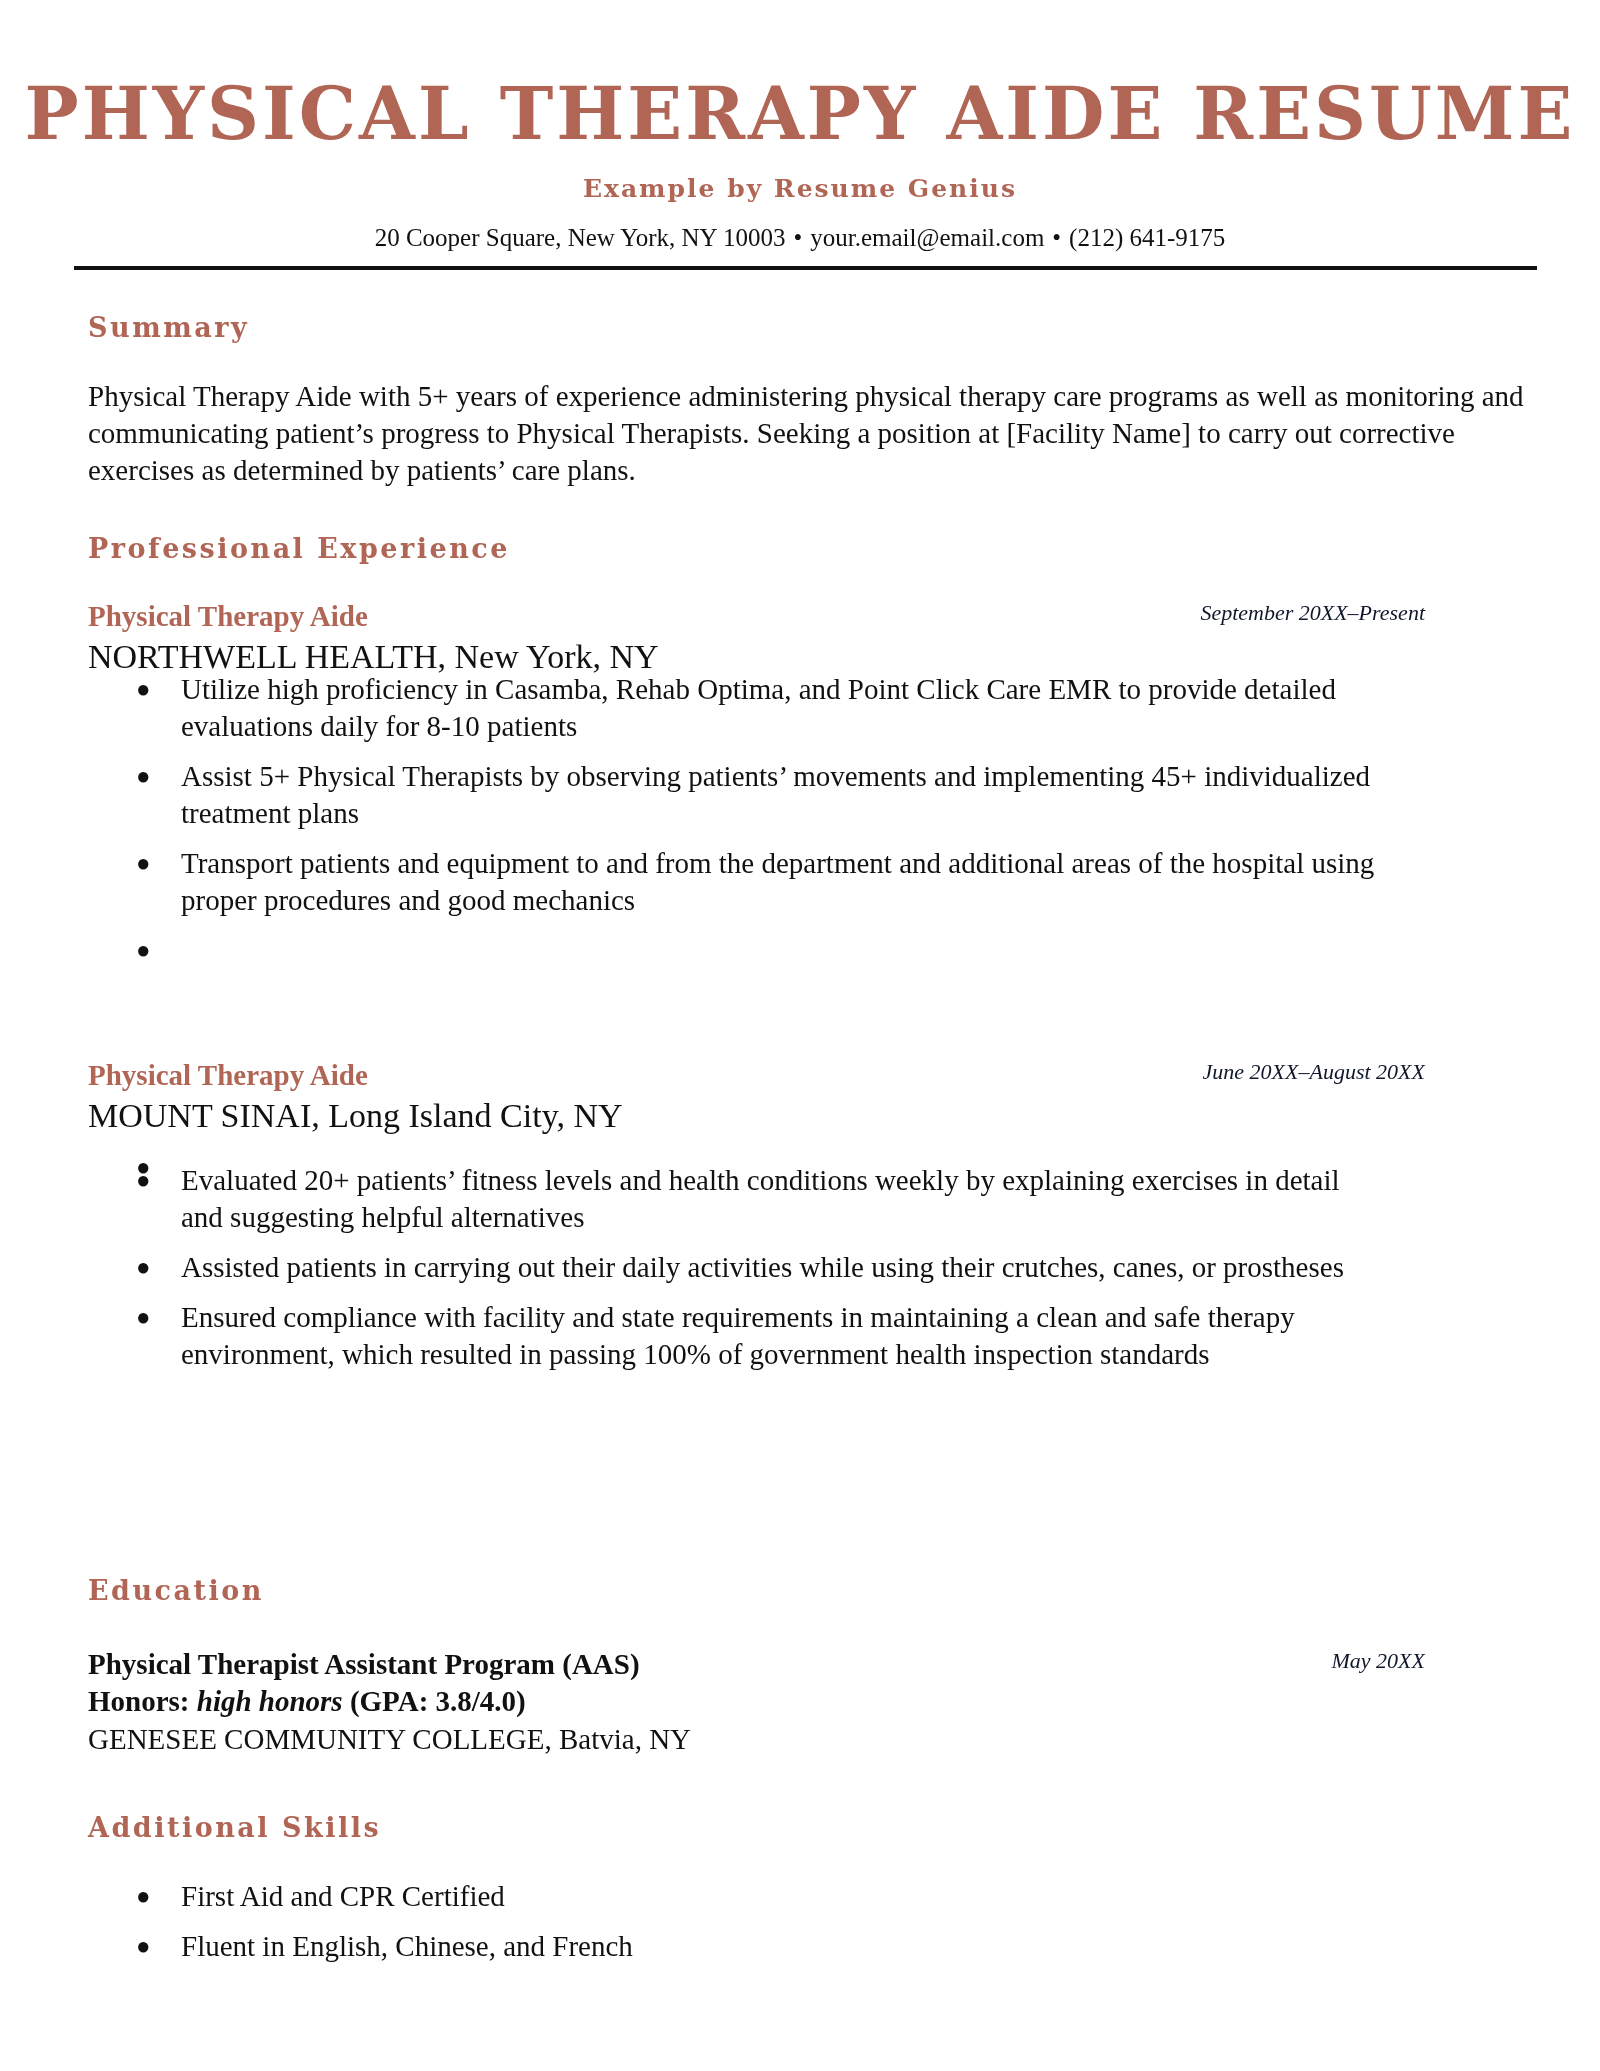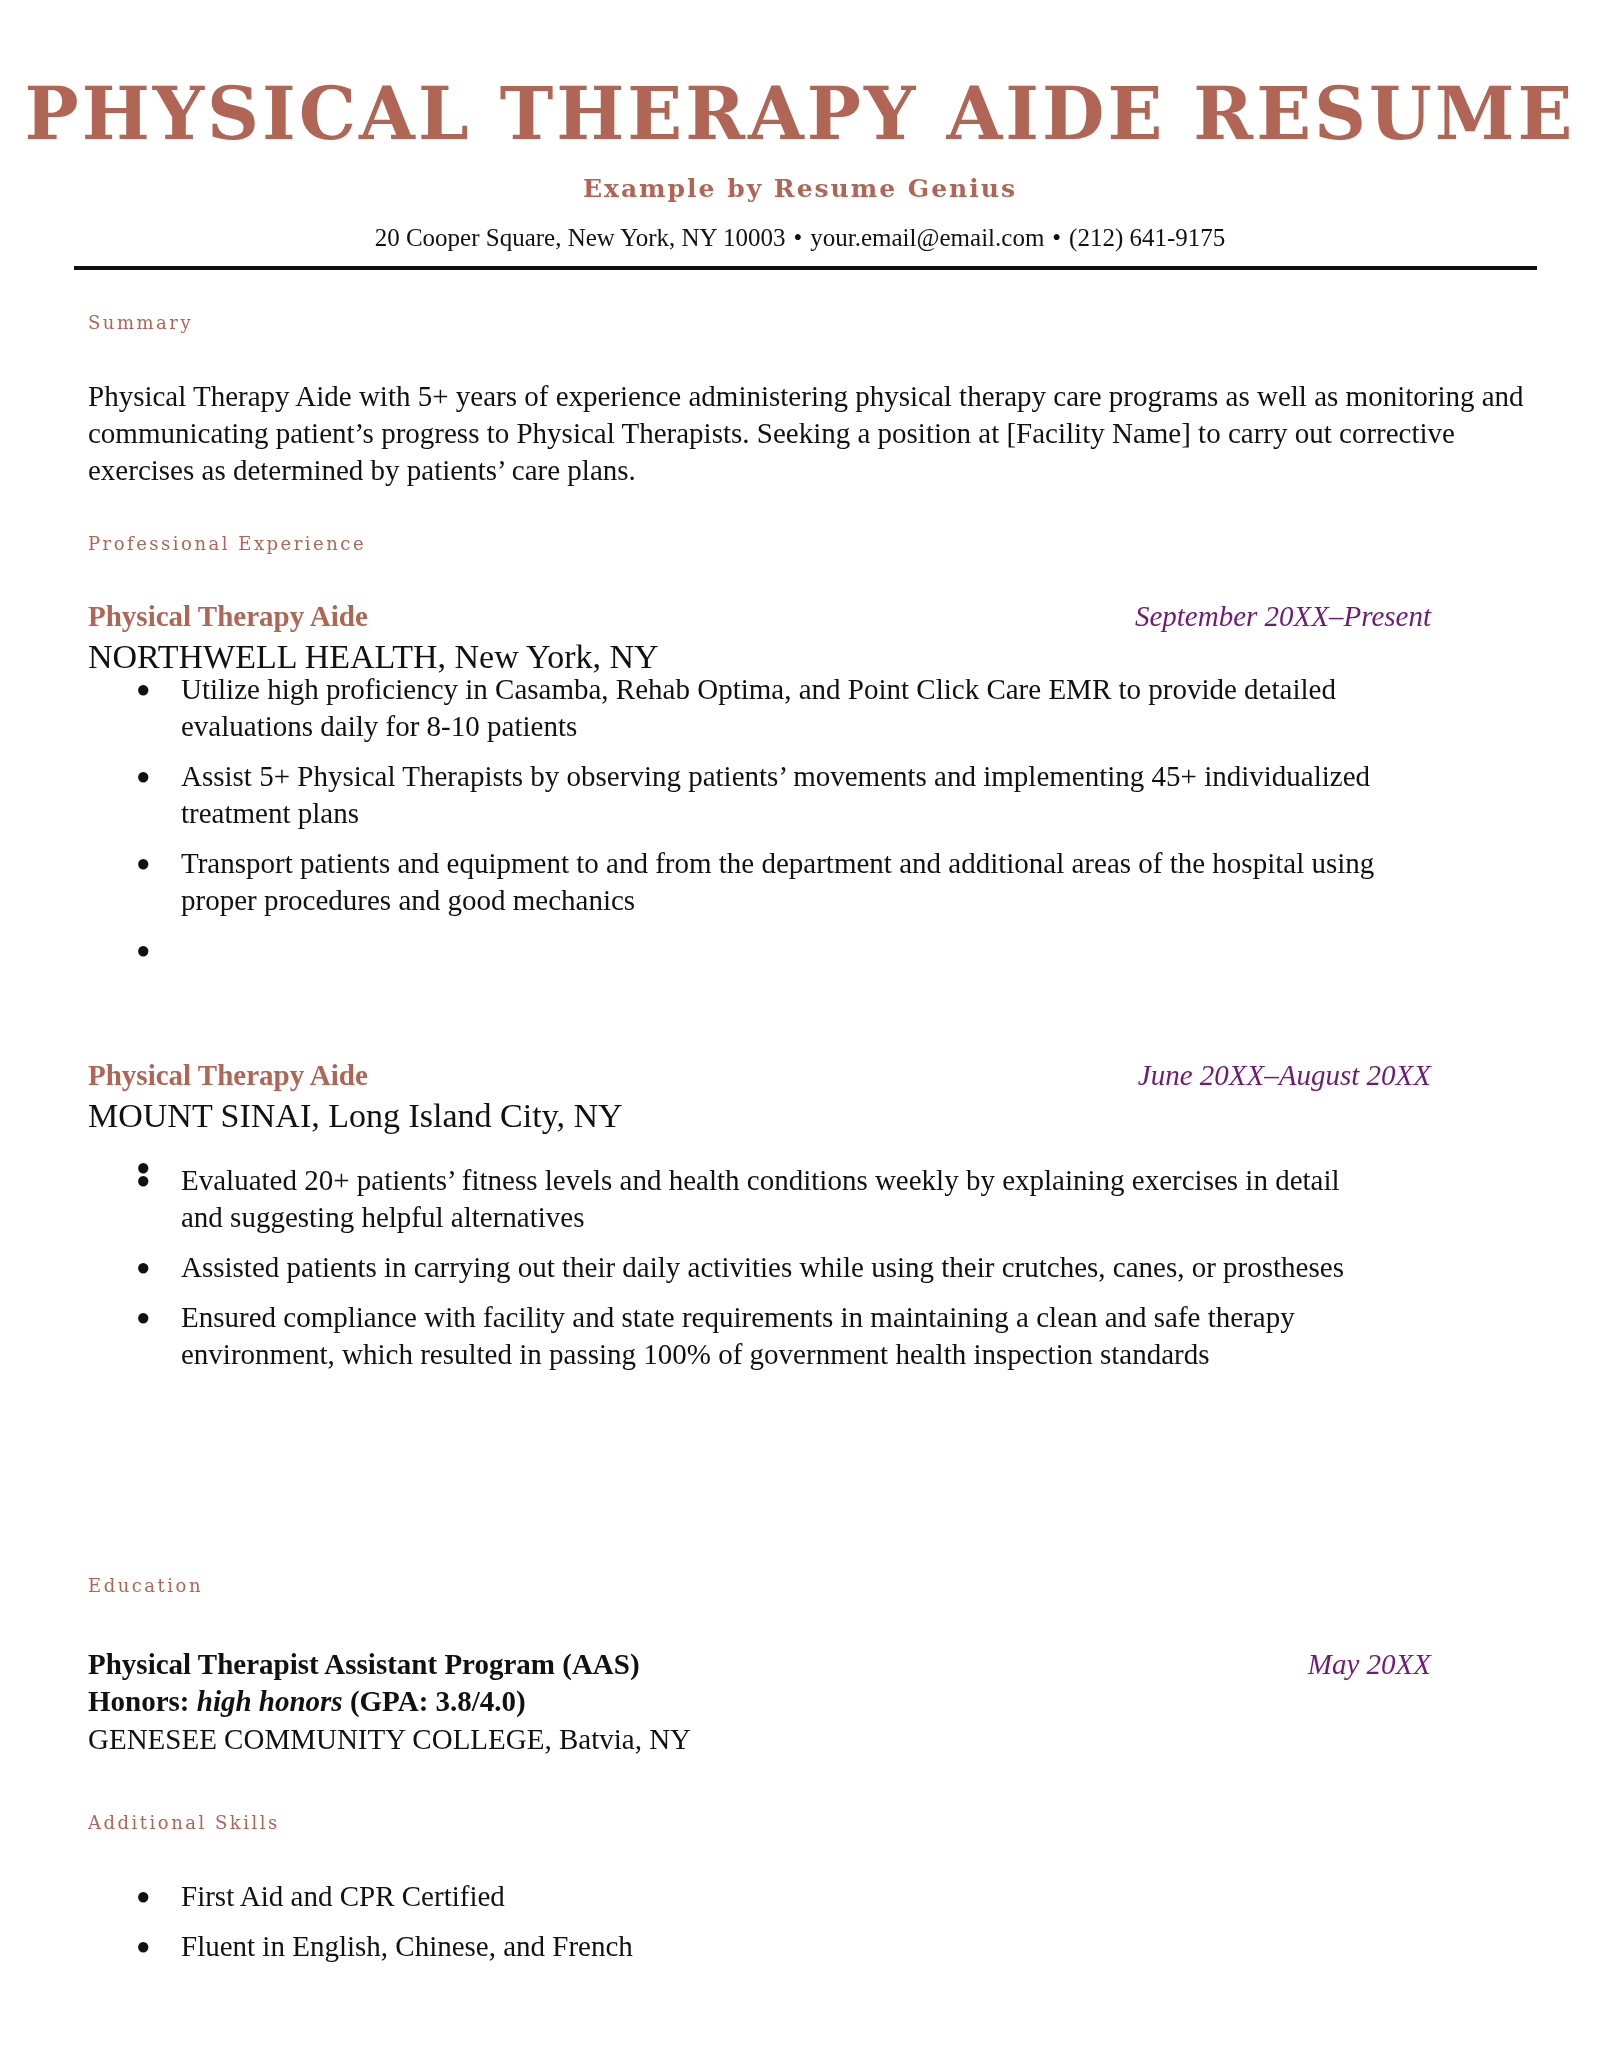--- a/index.html
+++ b/index.html
@@ -8,28 +8,28 @@
   .page { position: absolute; left: 0; top: 0; width: 1508px; height: 2071px; }
   .title { position: absolute; left: 0; width: 1600px; top: 78px; text-align: center;
            font-family: "DejaVu Serif", serif; font-weight: bold; font-size: 72px;
            letter-spacing: 3px; color: #B06555; line-height: 1; }
   .subtitle { position: absolute; left: 0; width: 1600px; top: 176px; text-align: center;
            font-weight: bold; font-size: 25px; letter-spacing: 2px; color: #B06555; line-height: 1; }
   .contact { position: absolute; left: 0; width: 1600px; top: 225px; text-align: center;
            font-family: "Liberation Serif", serif; font-size: 25px; color: #111; line-height: 1; }
   .contact .sep { margin: 0 8px; }
   .rule { position: absolute; left: 74px; width: 1463px; top: 266px; height: 4px; background: #111; }
-  .section-head { position: absolute; left: 88px; font-weight: normal; font-size: 18px;
+  .section-head { position: absolute; left: 88px; font-weight: bold; font-size: 27px;
            letter-spacing: 2.5px; color: #B06555; line-height: 1; }
   .para { position: absolute; left: 88px; width: 1440px; font-family: "Liberation Serif", serif;
            font-size: 29px; line-height: 37px; color: #111; }
   .job-title { position: absolute; left: 88px; font-family: "Liberation Serif", serif; font-weight: bold;
            font-size: 29px; color: #B06555; line-height: 1; }
-  .job-date { position: absolute; right: 77px; font-family: "Liberation Serif", serif; font-style: italic;
-           font-size: 29px; color: #701a75; line-height: 1; }
+  .job-date { position: absolute; right: 83px; font-family: "Liberation Serif", serif; font-style: italic;
+           font-size: 22px; color: #0f172a; line-height: 1; }
   .job-org { position: absolute; left: 88px; font-family: "Liberation Serif", serif;
            font-size: 34px; color: #111; line-height: 1; }
   ul.bullets { position: absolute; left: 88px; width: 1300px; margin: 0; padding: 0; list-style: none;
            font-family: "Liberation Serif", serif; font-size: 29px; line-height: 37px; color: #111; }
   ul.bullets li { position: relative; padding-left: 93px; margin-bottom: 13px; }
   ul.bullets li .dot { position: absolute; left: 48px; top: 0; font-size: 24px; }
   .edu-degree { position: absolute; left: 88px; font-family: "Liberation Serif", serif; font-weight: bold;
            font-size: 29px; color: #111; line-height: 1; }
   .edu-honors { position: absolute; left: 88px; font-family: "Liberation Serif", serif; font-weight: bold;
            font-size: 29px; color: #111; line-height: 1; }

